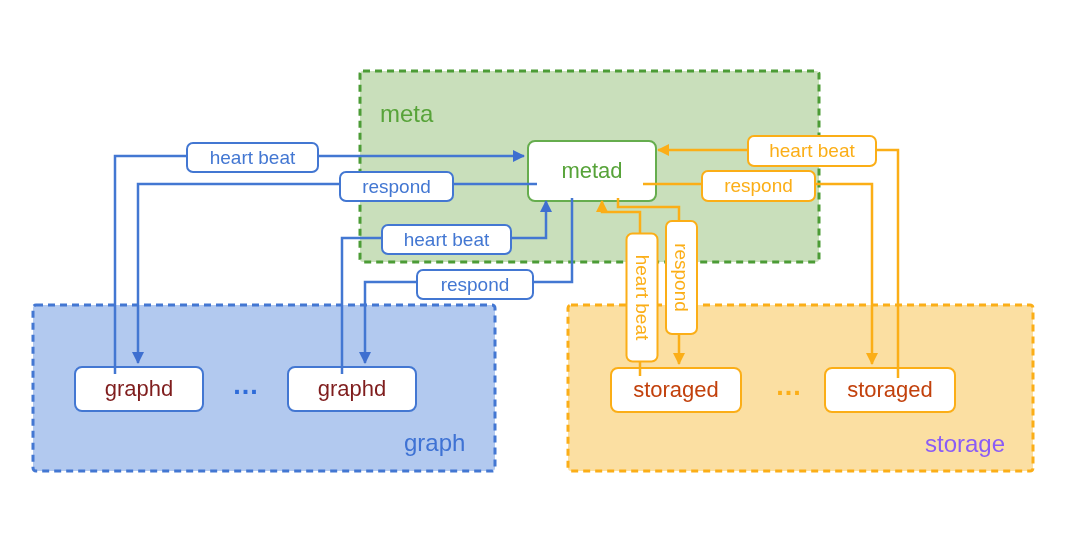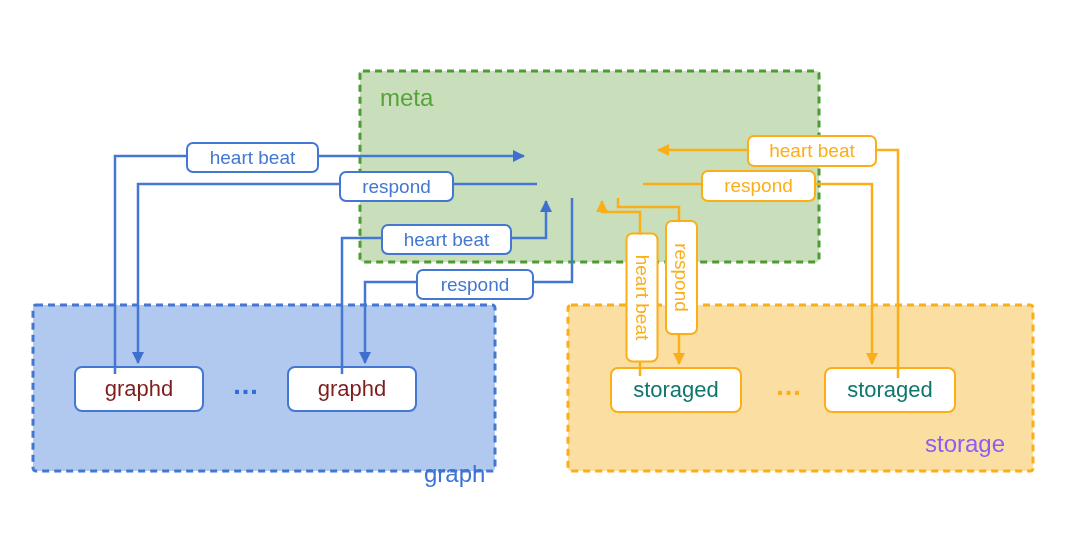--- a/index.html
+++ b/index.html
@@ -35,41 +35,42 @@
   }
   .dots{
     position:absolute;z-index:2;
     font-size:27px;font-weight:700;letter-spacing:1px;
     text-align:center;
   }
   
   .blue-node{border:2px solid #4377D2;color:#7f1d1d;}
   .blue-label{border:2px solid #4377D2;color:#4377D2;}
   .green-node{border:2px solid #66AD4E;color:#57A339;}
-  .orange-node{border:2px solid #FBAE17;color:#0f766e;}
+  .orange-node{border:2px solid #FBAE17;color:#c2410c;}
   .orange-label{border:2px solid #FBAE17;color:#FBAE17;}
   .green-text{color:#57A339;}
   .blue-text{color:#3E72D4;}
   .orange-text{color:#8b5cf6;}
 </style>
 </head>
 <body>
 
 <div class="canvas">
 
   <svg id="zones-layer" class="layer" width="1080" height="536">
     <rect x="360" y="71" width="459" height="191" rx="3" fill="#C9DFBB" stroke="#4C9C36" stroke-width="3" stroke-dasharray="7 5"></rect>
     <rect x="33" y="305" width="462" height="166" rx="3" fill="#B2C9EF" stroke="#4377D2" stroke-width="3" stroke-dasharray="7 5"></rect>
     <rect x="568" y="305" width="465" height="166" rx="3" fill="#FBDFA2" stroke="#FBAE17" stroke-width="3" stroke-dasharray="7 5"></rect>
   </svg>
 
-  <div class="zone-label green-text" style="left:380px;top:84px;">meta</div>
-  <div class="zone-label blue-text" style="left:424px;top:429px;margin-top:31px;">graph</div>
+  <div class="zone-label green-text" style="left:380px;top:100px;">meta</div>
+  <div class="zone-label blue-text" style="left:404px;top:429px;">graph</div>
   <div class="zone-label orange-text" style="left:925px;top:430px;">storage</div>
 
+  <div class="node-box green-node" style="left:527px;top:140px;width:126px;height:58px;">metad</div>
   <div class="node-box blue-node" style="left:74px;top:366px;width:126px;height:42px;">graphd</div>
   <div class="node-box blue-node" style="left:287px;top:366px;width:126px;height:42px;">graphd</div>
   <div class="node-box orange-node" style="left:610px;top:367px;width:128px;height:42px;">storaged</div>
   <div class="node-box orange-node" style="left:824px;top:367px;width:128px;height:42px;">storaged</div>
 
   <div class="dots" style="left:222px;top:370px;width:48px;color:#2E6BD9;">...</div>
   <div class="dots" style="left:765px;top:371px;width:48px;color:#FBAE17;">...</div>
 
   <svg id="edges-layer" class="layer" width="1080" height="536">
     <defs>

